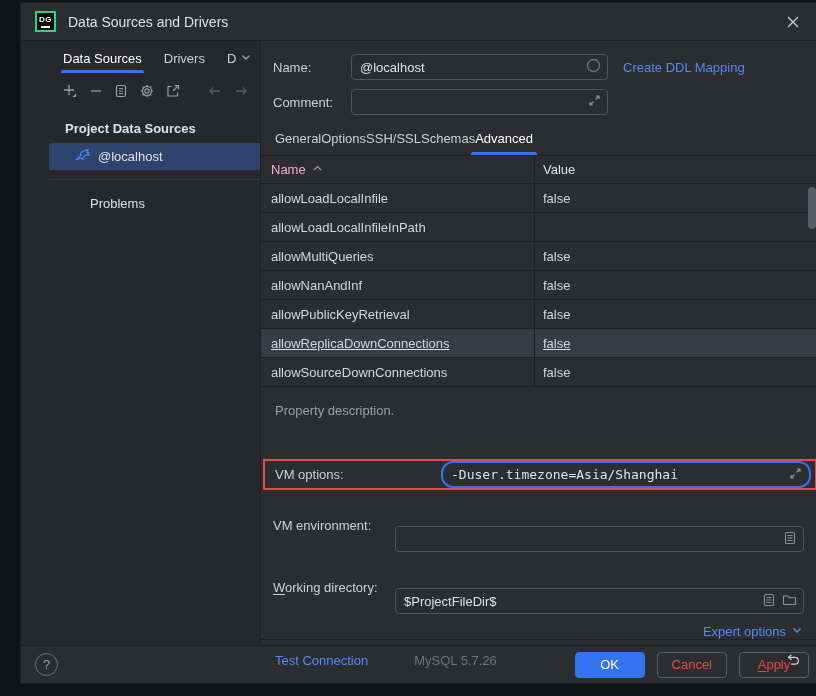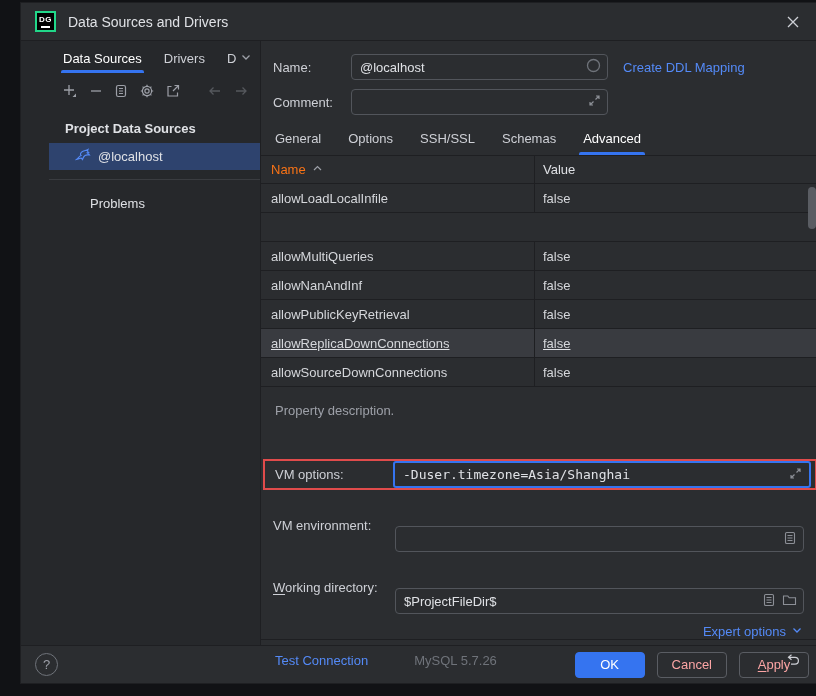--- a/index.html
+++ b/index.html
@@ -52,46 +52,46 @@
   .form-top { padding: 13px 12px 0 12px; }
   .frow { display: flex; align-items: center; margin-bottom: 9px; }
   .frow .flabel { width: 78px; color: #CED0D6; }
   .tfield {
     width: 257px; height: 26px; border: 1px solid #52555B; border-radius: 4px;
     background: #2B2D30; display: flex; align-items: center; padding: 0 6px 0 8px; gap: 6px;
   }
   .tfield .fval { flex: 1; color: #DFE1E5; white-space: nowrap; overflow: hidden; }
   .link { color: #548AF7; cursor: default; }
   .ddl-link { margin-left: 15px; }
-  .rp-tabs { display: flex; gap: 27px; padding: 7px 0 0 2px; }
+  .rp-tabs { display: flex; padding: 7px 0 0 2px; }
   .rp-tab { padding-bottom: 9px; color: #CED0D6; position: relative; }
   .rp-tab.active { color: #FFFFFF; }
   .rp-tab.active::after { content: ""; position: absolute; left: -4px; right: -4px; bottom: 0; height: 3px; background: #3574F0; border-radius: 2px 2px 0 0; }
   
   .adv-table { border-top: 1px solid #1E1F22; height: 232px; flex: 0 0 232px; position: relative; }
   .thead { display: flex; height: 28px; border-bottom: 1px solid #1E1F22; align-items: center; }
-  .th-name { width: 274px; flex: 0 0 274px; padding-left: 10px; display: flex; align-items: center; gap: 6px; color: #f97316; border-right: 1px solid #1E1F22; height: 100%; }
+  .th-name { width: 274px; flex: 0 0 274px; padding-left: 10px; display: flex; align-items: center; gap: 6px; color: #f9a8d4; border-right: 1px solid #1E1F22; height: 100%; }
   .th-value { flex: 1; padding-left: 8px; color: #DFE1E5; }
   .trow { display: flex; height: 29px; border-bottom: 1px solid #1E1F22; align-items: center; }
   .trow.highlighted { background: #393B40; text-decoration: underline; }
   .tcell { height: 100%; display: flex; align-items: center; color: #D5D7DB; }
   .tname { width: 274px; flex: 0 0 274px; padding-left: 10px; border-right: 1px solid #1E1F22; }
   .tvalue { flex: 1; padding-left: 8px; margin-right: 13px; }
   .vscrollbar { position: absolute; top: 29px; right: 1px; width: 11px; height: 202px; }
   .vthumb { position: absolute; top: 2px; left: 1px; width: 8px; height: 42px; background: #5A5D63; border-radius: 5px; }
   
   .prop-desc { padding: 16px 0 0 14px; height: 72px; flex: 0 0 72px; color: #9DA0A8; }
   .vm-row {
     margin: 0 2px 0 2px; border: 2px solid #E04B4B; height: 35px;
     display: flex; align-items: center; padding-left: 10px;
   }
   .vm-row .vlabel { width: 118px; color: #CED0D6; }
   .mono-field {
-    flex: 1; height: 27px; border: 2px solid #3574F0; border-radius: 3px; background: #2B2D30;
-    display: flex; align-items: center; padding: 0 7px 0 8px; margin-right: 4px;
+    flex: 1; height: 27px; border: 2px solid #3574F0; border-radius: 12px; background: #2B2D30;
+    display: flex; align-items: center; padding: 0 7px 0 8px; margin-right: 4px; margin-left: 48px;
   }
   .mono-field .fval { flex: 1; font-family: "DejaVu Sans Mono", monospace; font-size: 13px; color: #DFE1E5; white-space: nowrap; }
   .adv-frow { display: flex; align-items: center; padding-left: 12px; margin-top: 8px; }
   .adv-frow .vlabel { width: 122px; color: #CED0D6; }
   .wide-field {
     flex: 1; height: 26px; border: 1px solid #52555B; border-radius: 4px; background: #2B2D30;
     display: flex; align-items: center; padding: 0 6px 0 8px; gap: 6px; margin-right: 15px; margin-top: 28px;
   }
   .wide-field .fval { flex: 1; color: #DFE1E5; white-space: nowrap; }
   .mnem { text-decoration: underline; text-underline-offset: 2px; }
@@ -108,21 +108,21 @@
     height: 38px; flex: 0 0 38px; border-top: 1px solid #1E1F22;
     display: flex; align-items: center; padding: 0 10px 0 14px;
   }
   .help-btn {
     width: 23px; height: 23px; border: 1px solid #6F737A; border-radius: 50%;
     display: flex; align-items: center; justify-content: center; color: #9DA0A8; font-size: 13px;
   }
   .btns { margin-left: auto; display: flex; gap: 12px; align-items: center; }
   .btn {
     min-width: 70px; height: 26px; border-radius: 4px; display: flex; align-items: center; justify-content: center;
-    padding: 0 14px; color: #fca5a5; border: 1px solid #5A5D63; background: transparent; font-size: 13px;
+    padding: 0 14px; color: #ef4444; border: 1px solid #5A5D63; background: transparent; font-size: 13px;
     font-family: "Liberation Sans", sans-serif;
   }
   .btn.primary { background: #3574F0; border-color: #3574F0; color: #FFFFFF; }
   .icon-dim svg { stroke: #9DA0A8; }
   .icon-disabled svg { stroke: #55585D; }
 </style>
 </head>
 <body>
 
 <div class="dialog">
@@ -259,20 +259,21 @@
           </div>
           <div class="th-value">Value</div>
         </div>
         <div>
   <div class="trow">
     <div class="tcell tname">allowLoadLocalInfile</div>
     <div class="tcell tvalue">false</div>
   </div>
 
   <div class="trow">
+    <div class="tcell tname">allowLoadLocalInfileInPath</div>
     <div class="tcell tvalue"></div>
   </div>
 
   <div class="trow">
     <div class="tcell tname">allowMultiQueries</div>
     <div class="tcell tvalue">false</div>
   </div>
 
   <div class="trow">
     <div class="tcell tname">allowNanAndInf</div>

